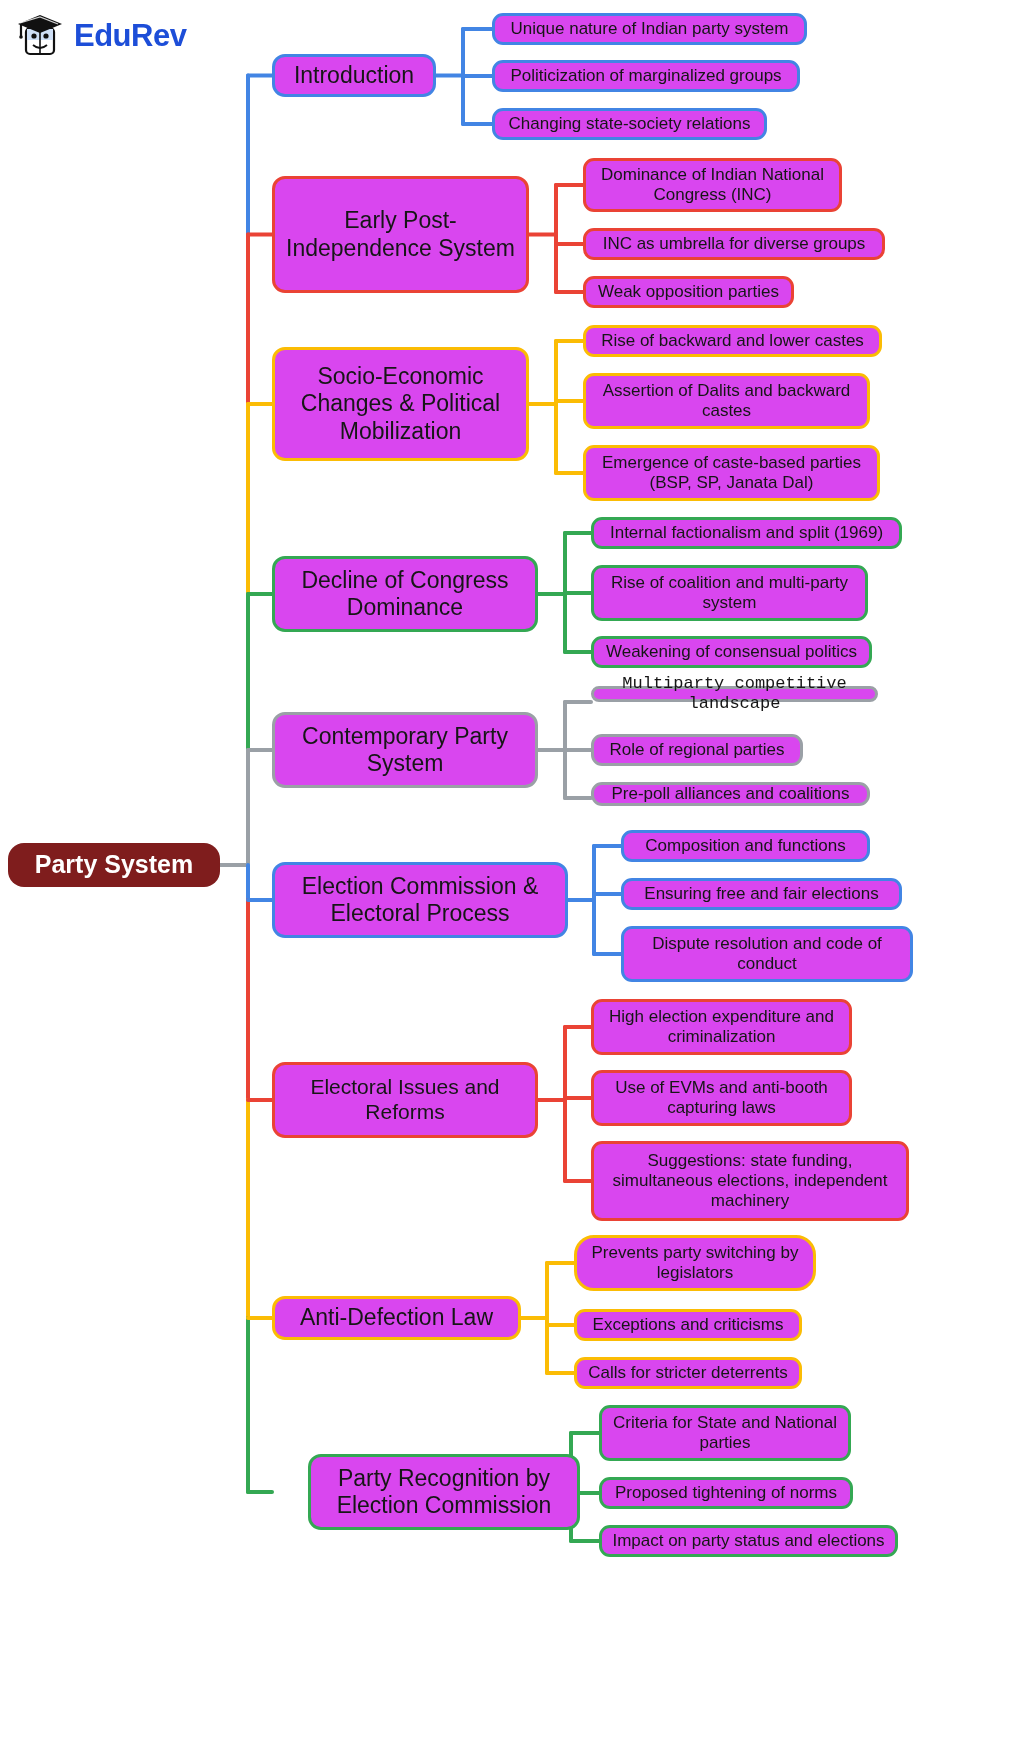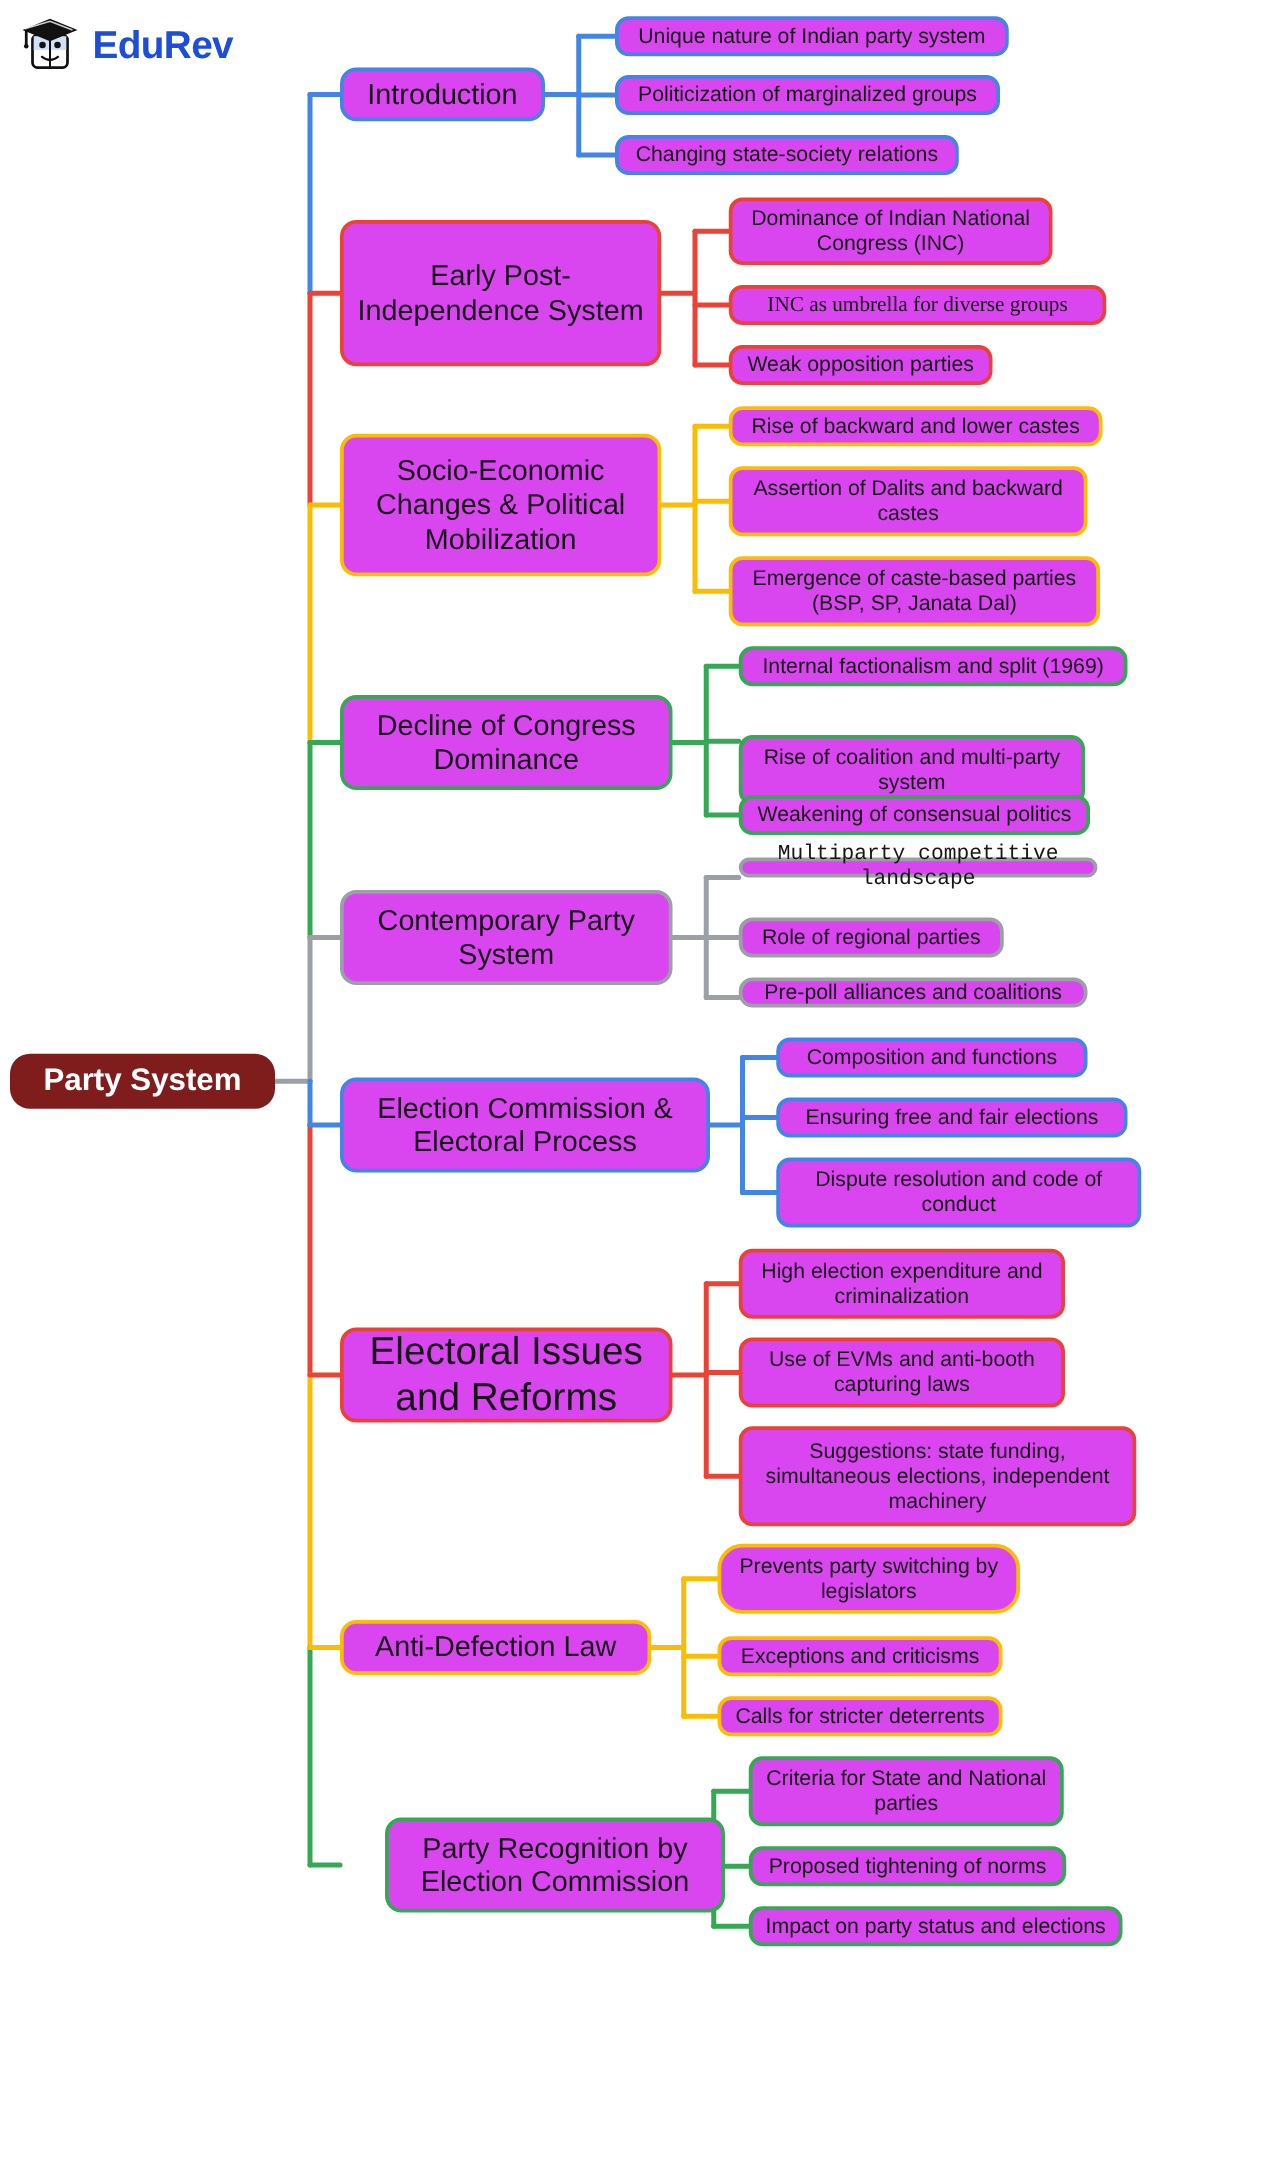--- a/index.html
+++ b/index.html
@@ -135,21 +135,21 @@
       </div>
       <div class="node l2" style="left: 492px; top: 108px; width: 275px; height: 32px; font-size: 17px; border-color: rgb(66, 133, 228);">
         <span>Changing state-society relations</span>
       </div>
       <div class="node l1" style="left: 272px; top: 176px; width: 257px; height: 117px; font-size: 23px; border-color: rgb(234, 67, 53);">
         <span>Early Post-Independence System</span>
       </div>
       <div class="node l2" style="left: 583px; top: 158px; width: 259px; height: 54px; font-size: 17px; border-color: rgb(234, 67, 53); justify-content: center;">
         <span>Dominance of Indian National Congress (INC)</span>
       </div>
-      <div class="node l2" style="left: 583px; top: 228px; width: 302px; height: 32px; font-size: 17px; border-color: rgb(234, 67, 53); font-family: Liberation Serif, serif;">
+      <div class="node l2" style="left: 583px; top: 228px; width: 302px; height: 32px; font-size: 17px; border-color: rgb(234, 67, 53);">
         <span>INC as umbrella for diverse groups</span>
       </div>
       <div class="node l2" style="left: 583px; top: 276px; width: 211px; height: 32px; font-size: 17px; border-color: rgb(234, 67, 53);">
         <span>Weak opposition parties</span>
       </div>
       <div class="node l1" style="left: 272px; top: 347px; width: 257px; height: 114px; font-size: 23px; border-color: rgb(251, 188, 4);">
         <span>Socio-Economic Changes &amp; Political Mobilization</span>
       </div>
       <div class="node l2" style="left: 583px; top: 325px; width: 299px; height: 32px; font-size: 17px; border-color: rgb(251, 188, 4);">
         <span>Rise of backward and lower castes</span>
@@ -159,21 +159,21 @@
       </div>
       <div class="node l2" style="left: 583px; top: 445px; width: 297px; height: 56px; font-size: 17px; border-color: rgb(251, 188, 4);">
         <span>Emergence of caste-based parties (BSP, SP, Janata Dal)</span>
       </div>
       <div class="node l1" style="left: 272px; top: 556px; width: 266px; height: 76px; font-size: 23px; border-color: rgb(52, 168, 83);">
         <span>Decline of Congress Dominance</span>
       </div>
       <div class="node l2" style="left: 591px; top: 517px; width: 311px; height: 32px; font-size: 17px; border-color: rgb(52, 168, 83);">
         <span>Internal factionalism and split (1969)</span>
       </div>
-      <div class="node l2" style="left: 591px; top: 565px; width: 277px; height: 56px; font-size: 17px; border-color: rgb(52, 168, 83); margin-top: 23px;">
+      <div class="node l2" style="left: 591px; top: 565px; width: 277px; height: 56px; font-size: 17px; border-color: rgb(52, 168, 83);">
         <span>Rise of coalition and multi-party system</span>
       </div>
       <div class="node l2" style="left: 591px; top: 636px; width: 281px; height: 32px; font-size: 17px; border-color: rgb(52, 168, 83);">
         <span>Weakening of consensual politics</span>
       </div>
       <div class="node l1" style="left: 272px; top: 712px; width: 266px; height: 76px; font-size: 23px; border-color: rgb(154, 160, 166);">
         <span>Contemporary Party System</span>
       </div>
       <div class="node l2" style="left: 591px; top: 686px; width: 287px; height: 16px; font-size: 17px; border-color: rgb(154, 160, 166); font-family: Liberation Mono, monospace;">
         <span>Multiparty competitive landscape</span>
@@ -189,21 +189,21 @@
       </div>
       <div class="node l2" style="left: 621px; top: 830px; width: 249px; height: 32px; font-size: 17px; border-color: rgb(66, 133, 228);">
         <span>Composition and functions</span>
       </div>
       <div class="node l2" style="left: 621px; top: 878px; width: 281px; height: 32px; font-size: 17px; border-color: rgb(66, 133, 228);">
         <span>Ensuring free and fair elections</span>
       </div>
       <div class="node l2" style="left: 621px; top: 926px; width: 292px; height: 56px; font-size: 17px; border-color: rgb(66, 133, 228);">
         <span>Dispute resolution and code of conduct</span>
       </div>
-      <div class="node l1" style="left: 272px; top: 1062px; width: 266px; height: 76px; font-size: 31px; border-color: rgb(234, 67, 53);">
+      <div class="node l1" style="left: 272px; top: 1062px; width: 266px; height: 76px; font-size: 21px; border-color: rgb(234, 67, 53);">
         <span>Electoral Issues and Reforms</span>
       </div>
       <div class="node l2" style="left: 591px; top: 999px; width: 261px; height: 56px; font-size: 17px; border-color: rgb(234, 67, 53);">
         <span>High election expenditure and criminalization</span>
       </div>
       <div class="node l2" style="left: 591px; top: 1070px; width: 261px; height: 56px; font-size: 17px; border-color: rgb(234, 67, 53);">
         <span>Use of EVMs and anti-booth capturing laws</span>
       </div>
       <div class="node l2" style="left: 591px; top: 1141px; width: 318px; height: 80px; font-size: 17px; border-color: rgb(234, 67, 53);">
         <span>Suggestions: state funding, simultaneous elections, independent machinery</span>

